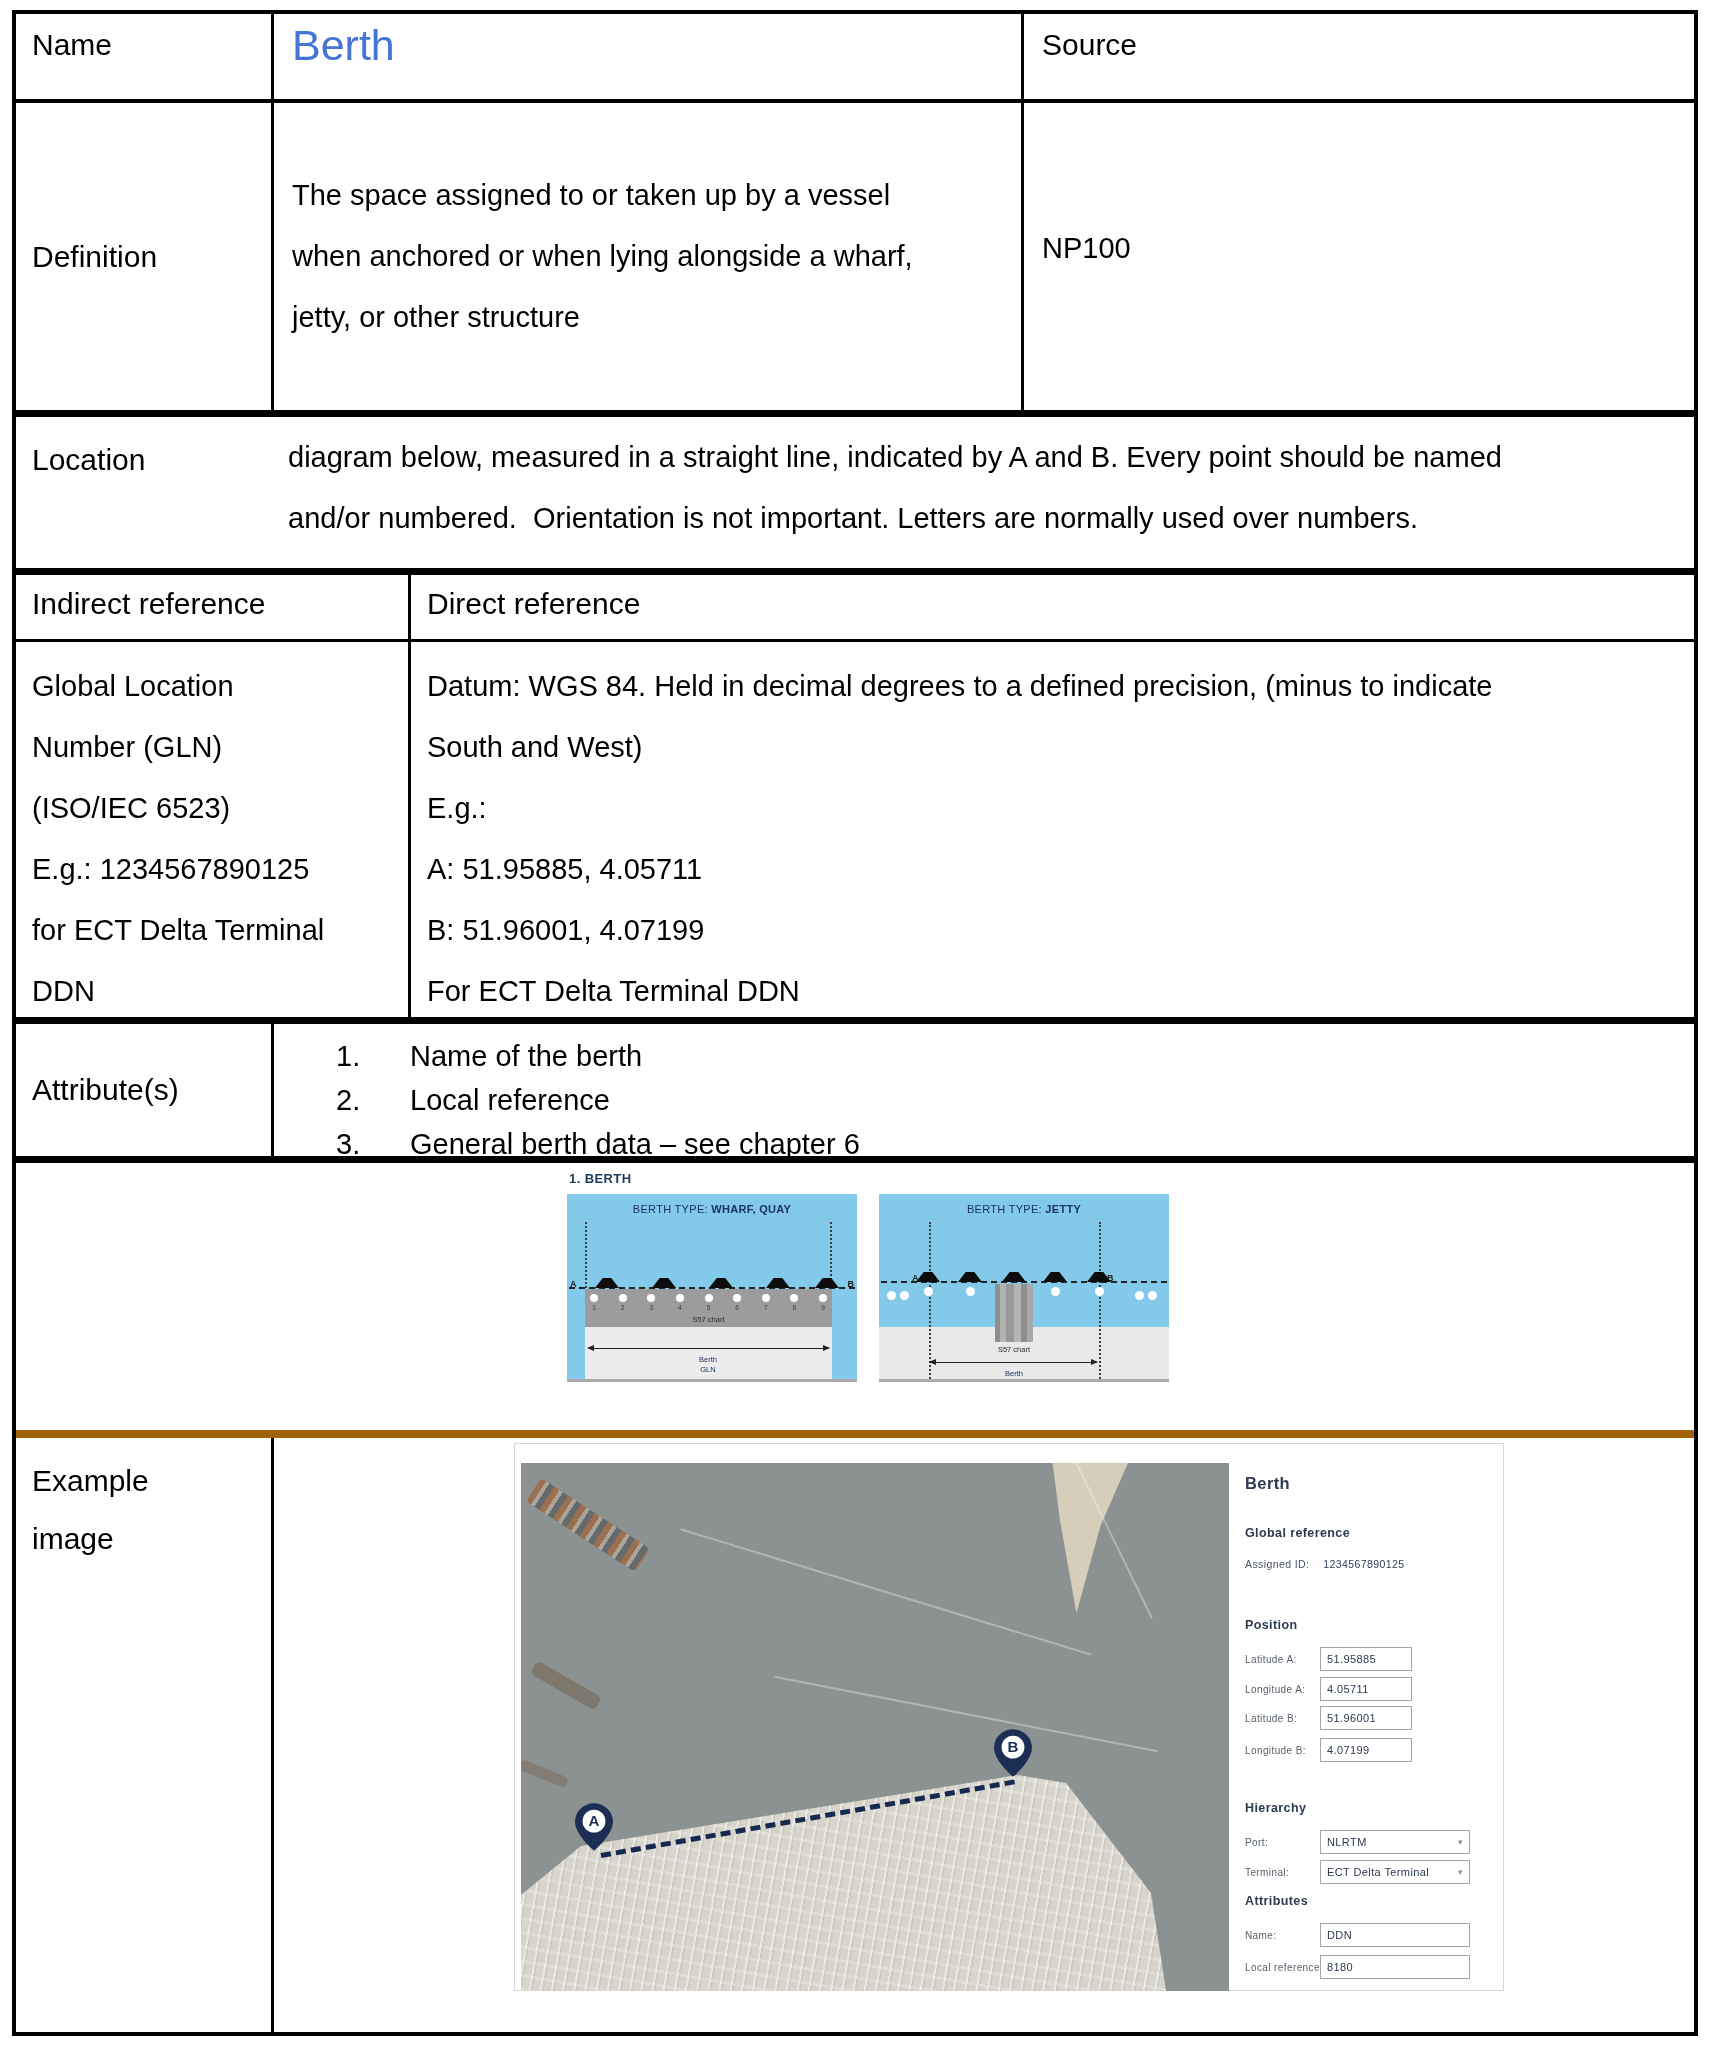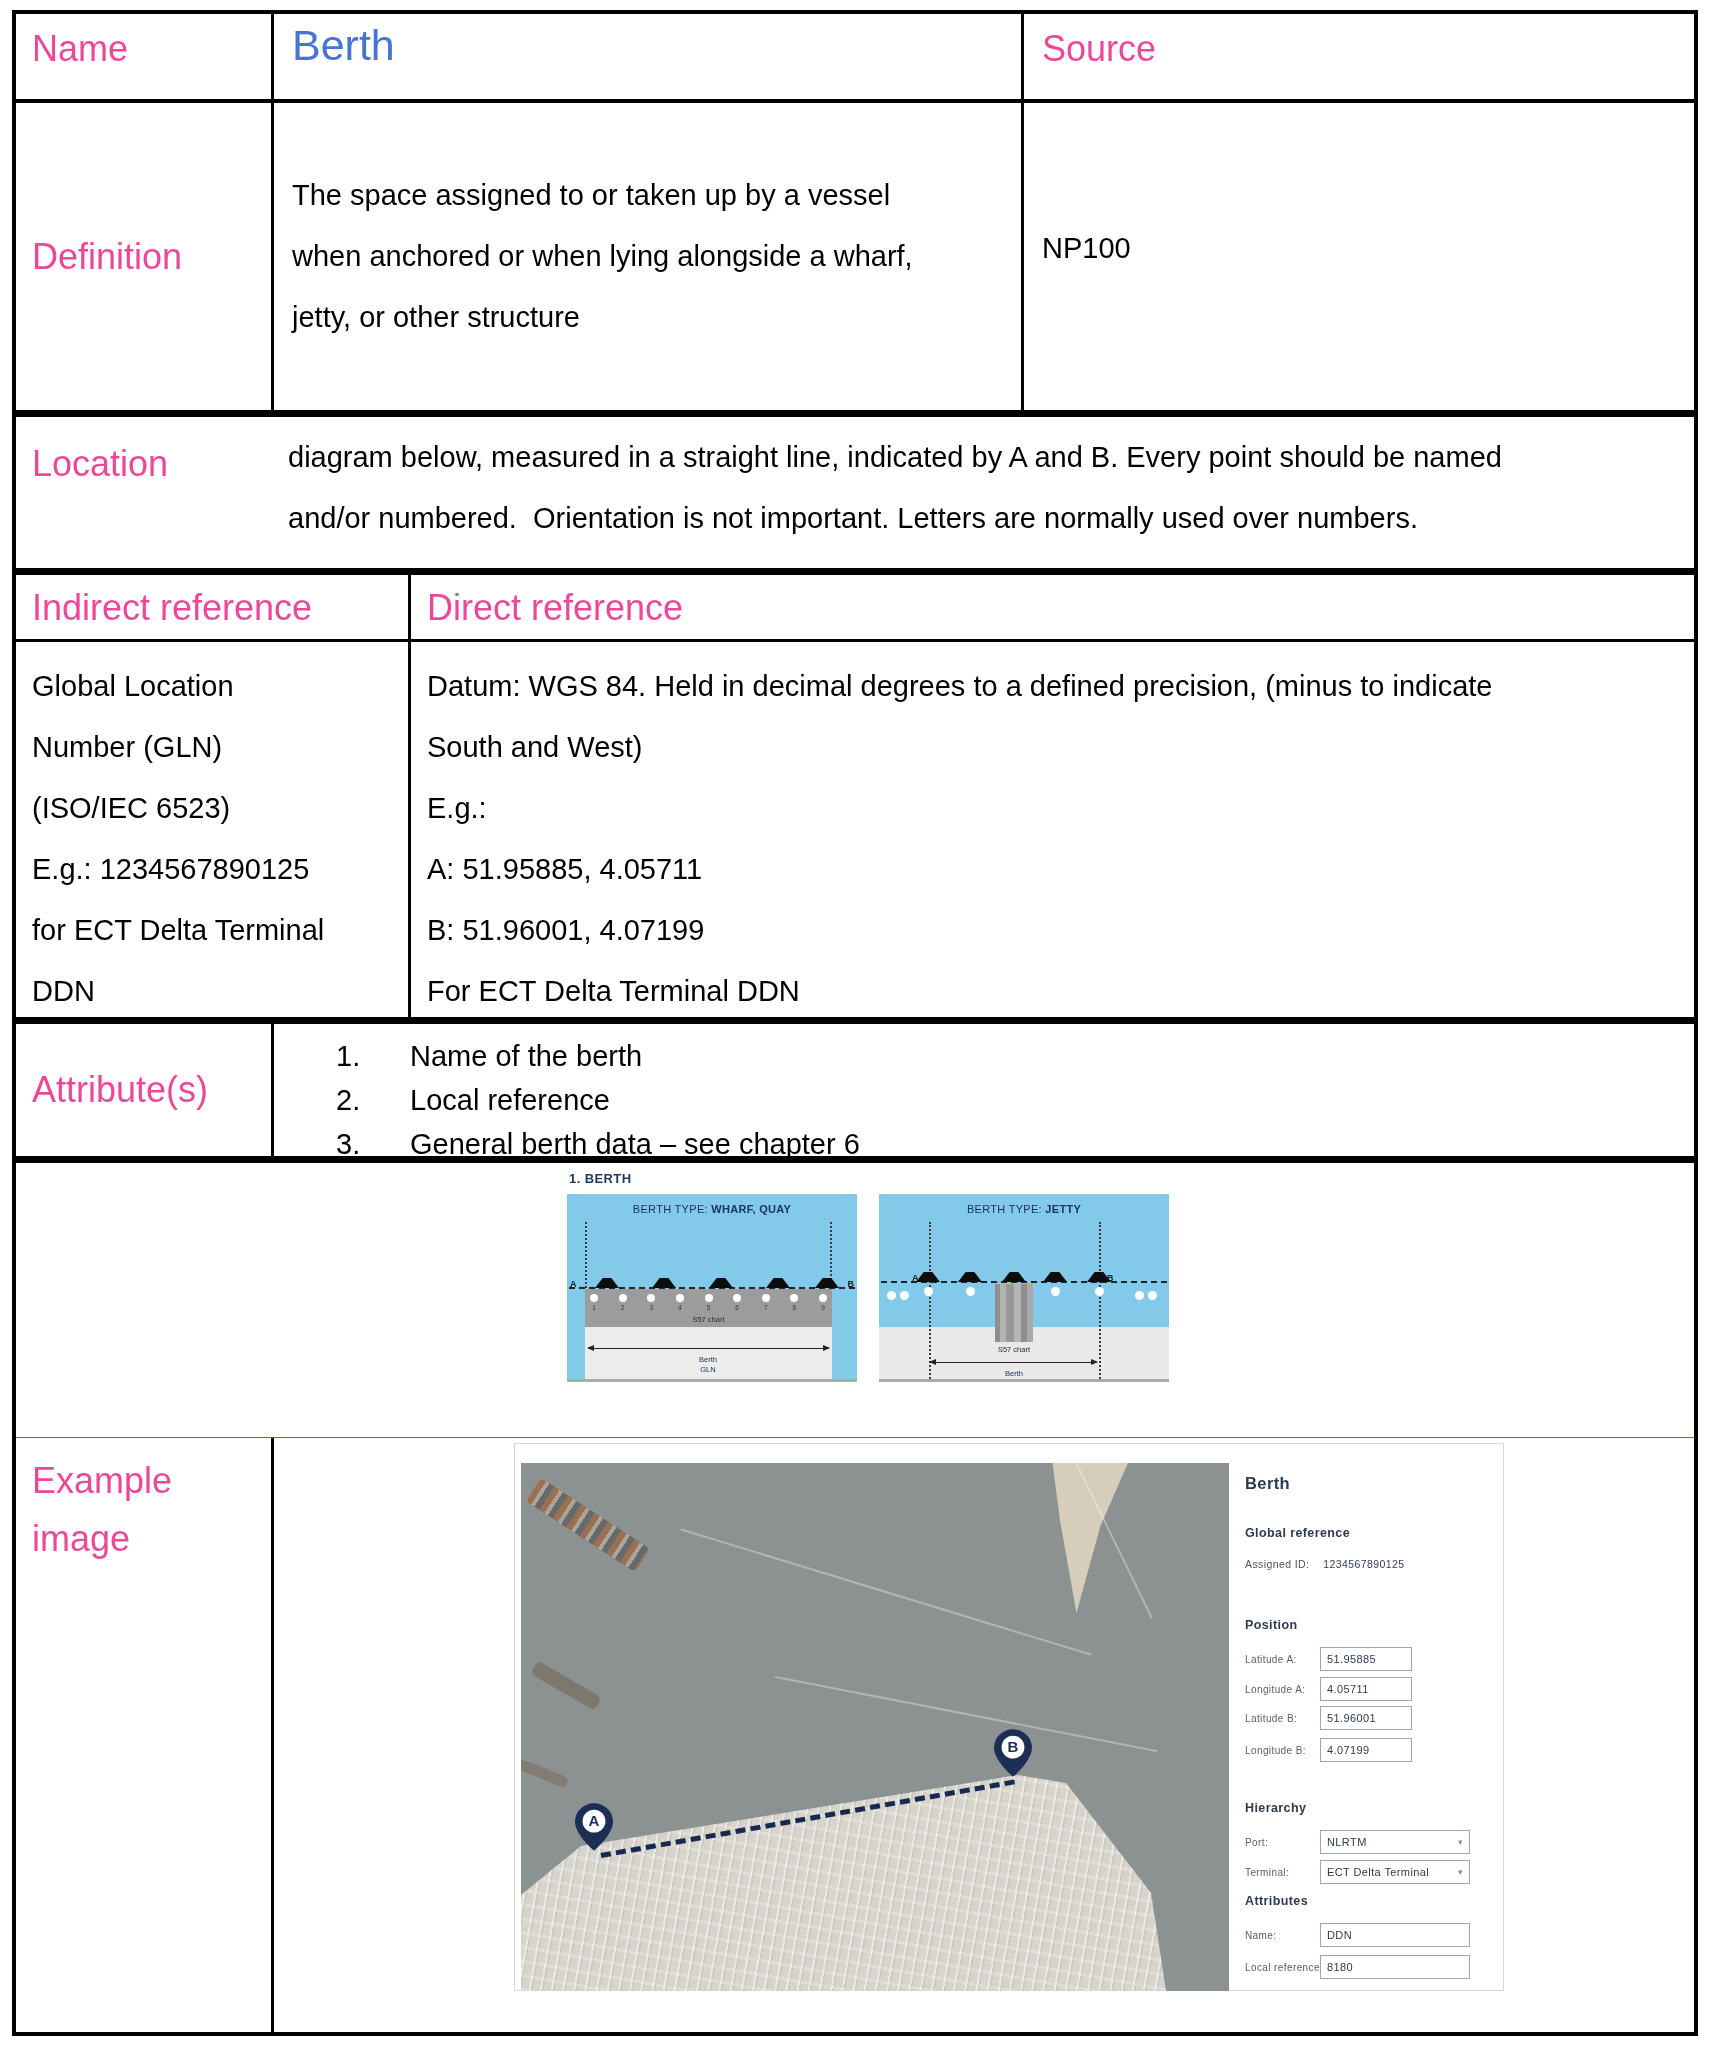--- a/index.html
+++ b/index.html
@@ -9,31 +9,31 @@
     font-family:"Liberation Sans", sans-serif; padding:10px 12px 12px 12px;
   }
   .tbl { border:4px solid #000; height:100%; display:flex; flex-direction:column; }
   .row { display:flex; flex:none; position:relative; }
   .r1 { height:89px;  border-bottom:4px solid #000; }
   .r2 { height:314px; border-bottom:7px solid #000; }
   .r3 { height:158px; border-bottom:7px solid #000; display:block; }
   .r4 { height:67px;  border-bottom:3px solid #000; }
   .r5 { height:382px; border-bottom:7px solid #000; }
   .r6 { height:139px; border-bottom:7px solid #000; }
-  .r7 { height:275px; border-bottom:1px solid #a16207; display:block; }
+  .r7 { height:275px; border-bottom:8px solid #a16207; display:block; }
   .r8 { flex:1;gap:8px; }
   .c  { position:relative; }
   .c1 { width:258px; border-right:3px solid #000; padding:14px 10px 0 16px; }
   .c2 { width:750px; border-right:3px solid #000; padding:8px 20px 0 18px; }
   .c3 { flex:1; padding:14px 10px 16px 18px; }
   .c4a { width:395px; border-right:3px solid #000; padding:12px 10px 0 16px; }
   .c4b { flex:1; padding:12px 10px 0 16px; }
   .crest { flex:1; position:relative; }
   .vc { display:flex; flex-direction:column; justify-content:center; padding-top:0; }
-  .lbl { color:#ec4899; font-size:36px; }
+  .lbl { color:#000000; font-size:30px; }
   .berth-title { color:#4574D4; font-size:43px; line-height:1.1; }
   .body { font-size:29px; color:#000; }
   .lines .ln { line-height:61px; white-space:pre; }
   .r3 .loc-lbl { position:absolute; left:16px; top:26px; }
   .r3 .loc-text { position:absolute; left:272px; top:10px; }
   .r5 .c4a .lines, .r5 .c4b .lines { margin-top:2px; }
   .attr-list { padding:10px 0 0 62px; }
   .attr-item { display:flex; font-size:29px; color:#000; line-height:44px; }
   .attr-item .num { width:44px; flex:none; }
   .attr-item .txt { padding-left:30px; }

